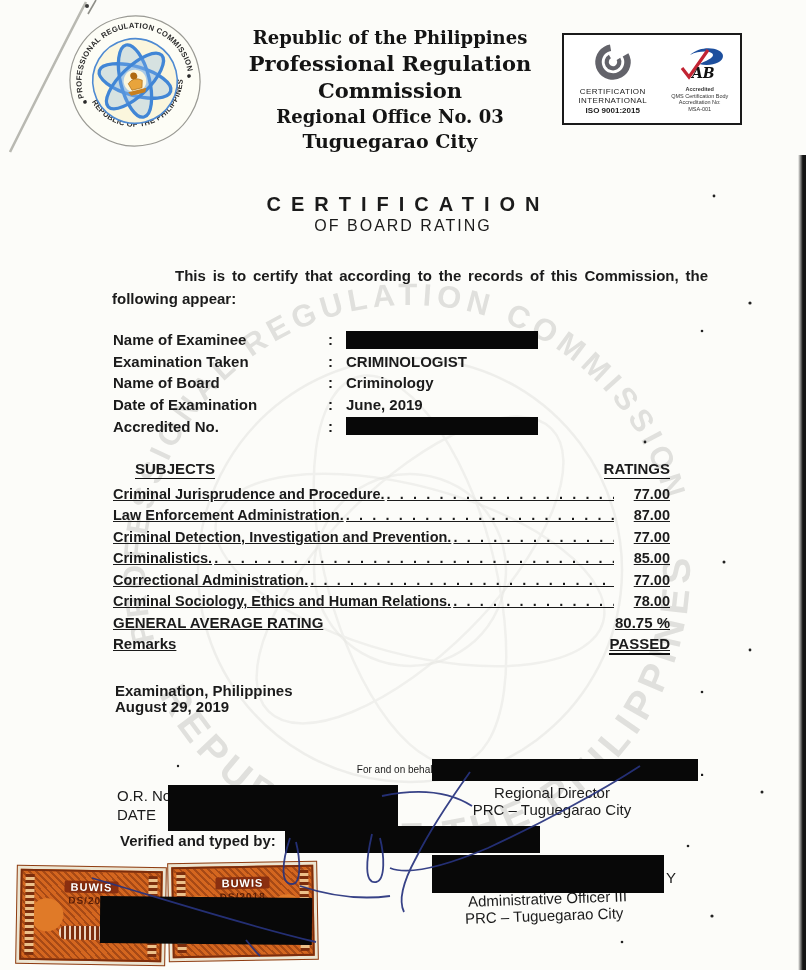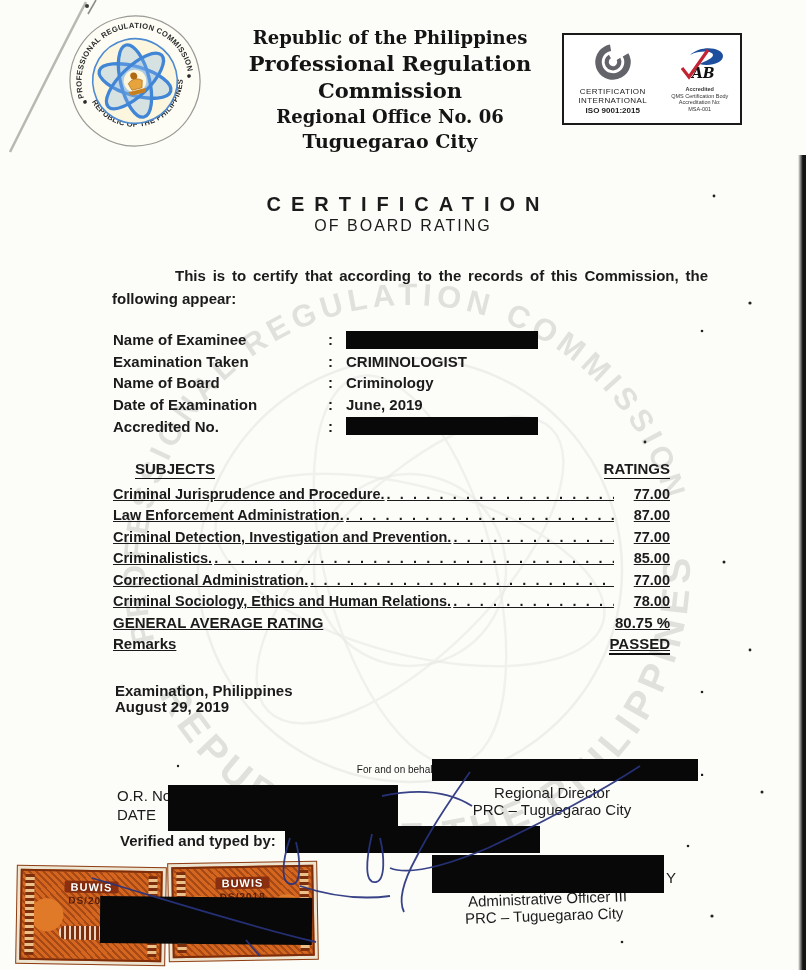--- a/index.html
+++ b/index.html
@@ -138,21 +138,21 @@
       <circle cx="65" cy="65" r="11" fill="#fbf6dd"></circle>
       <circle cx="65" cy="60" r="3.4" fill="#b06a10"></circle>
       <path d="M58,66 q7,-6 14,0 l-2,7 h-10 z" fill="#e8a43c" stroke="#a86812" stroke-width=".6"></path>
       <path d="M56,74 h18 l-2,4 h-14 z" fill="#c87f1e"></path>
     </g>
   </svg>
 
   <div class="hdr-center">
     <div class="h1">Republic of the Philippines</div>
     <div class="h2">Professional Regulation Commission</div>
-    <div class="h3">Regional Office No. 06</div>
+    <div class="h3">Regional Office No. 03</div>
     <div class="h4">Tuguegarao City</div>
   </div>
 
   <div class="certbox">
     <div class="ci">
       <svg width="54" height="40" viewBox="0 0 54 40">
         <g transform="translate(27,19)">
           <circle r="14.5" fill="none" stroke="#63636a" stroke-width="6.5" stroke-dasharray="73 18" transform="rotate(-30)"></circle>
           <circle r="6.3" fill="none" stroke="#63636a" stroke-width="4.2" stroke-dasharray="29 11" transform="rotate(-30)"></circle>
         </g>

